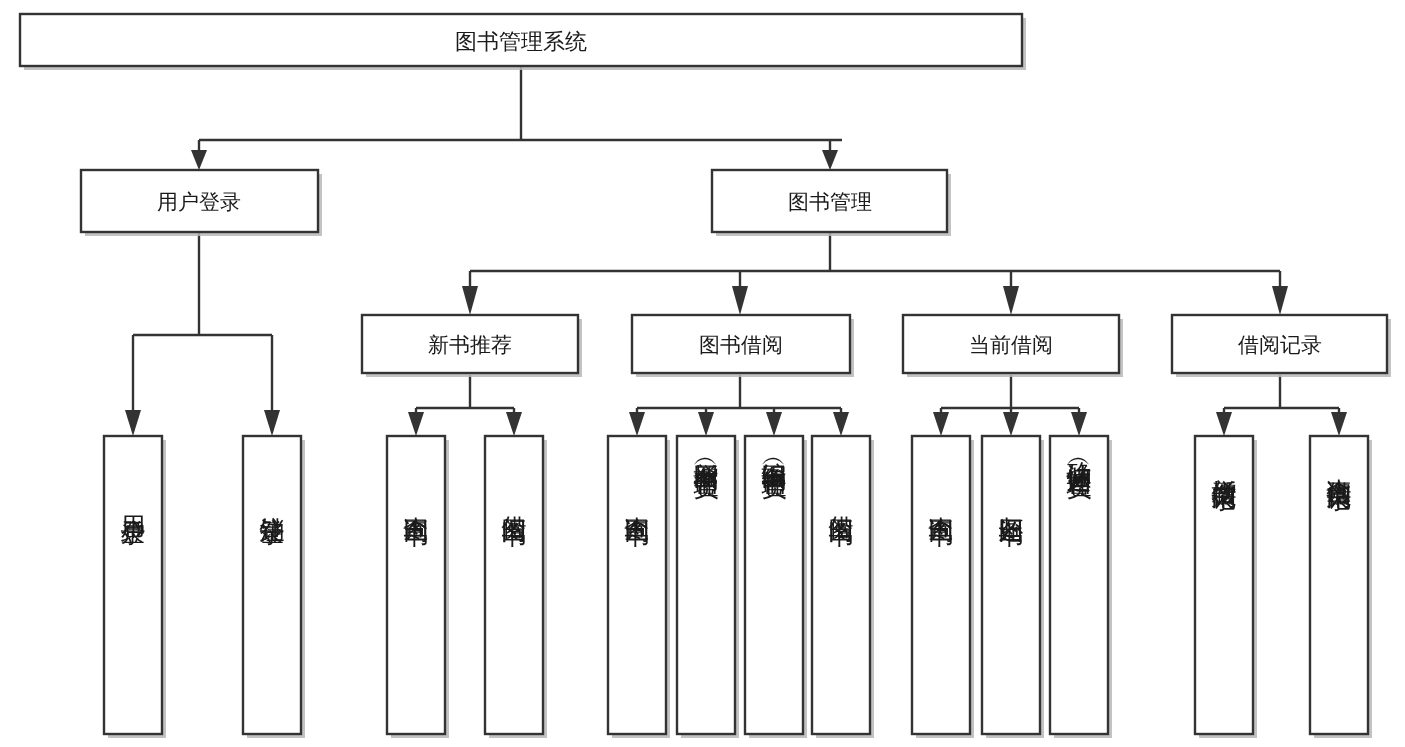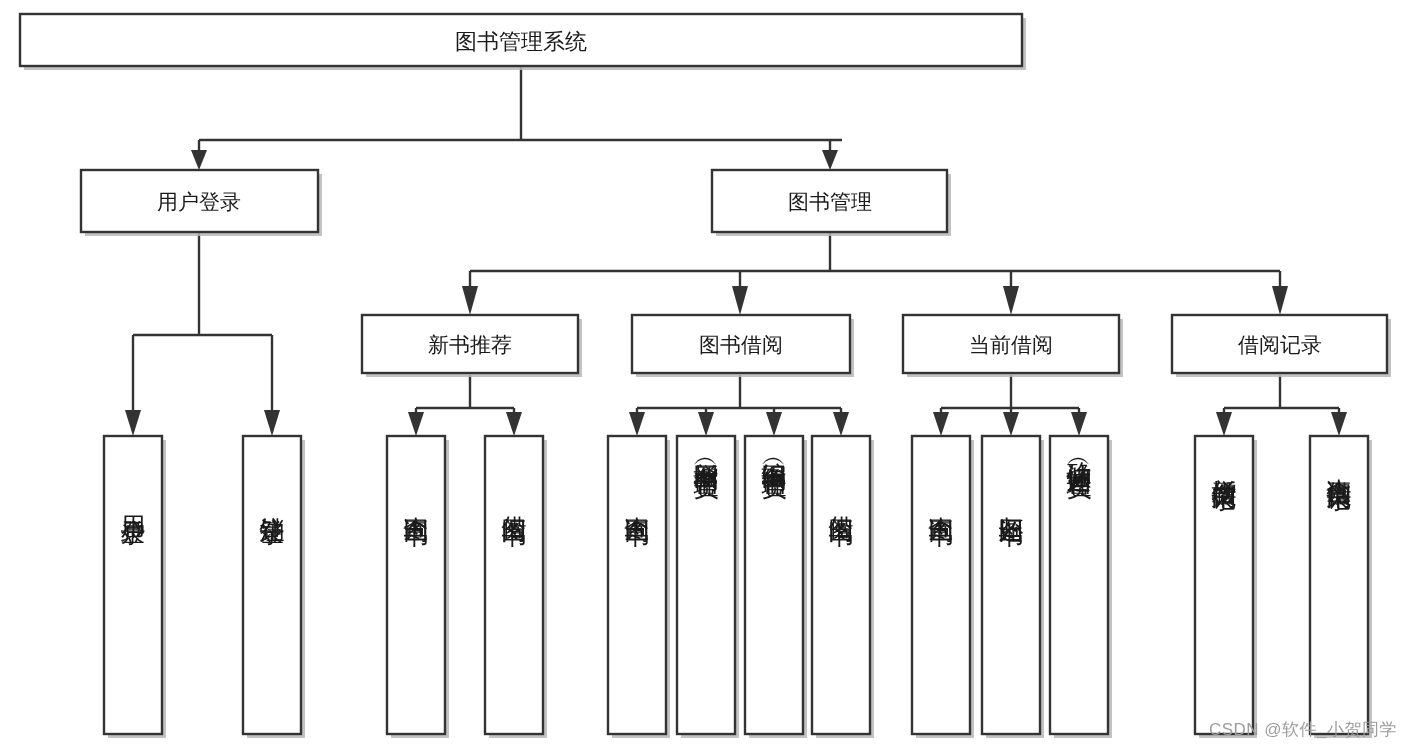--- a/index.html
+++ b/index.html
@@ -295,15 +295,14 @@
   </div>
 
   <div class="leaf-label-wrap" style="left:1195px; top:436px; width:58px; height:298px;">
     <span class="leaf-label" style="margin-top:22px;">新增借阅记录</span>
   </div>
 
   <div class="leaf-label-wrap" style="left:1310px; top:436px; width:58px; height:298px;">
     <span class="leaf-label" style="margin-top:22px;">查询借阅记录</span>
   </div>
 
-  <div class="watermark">CSDN @软件_小贺同学</div>
 
 </div>
 
 </body></html>

